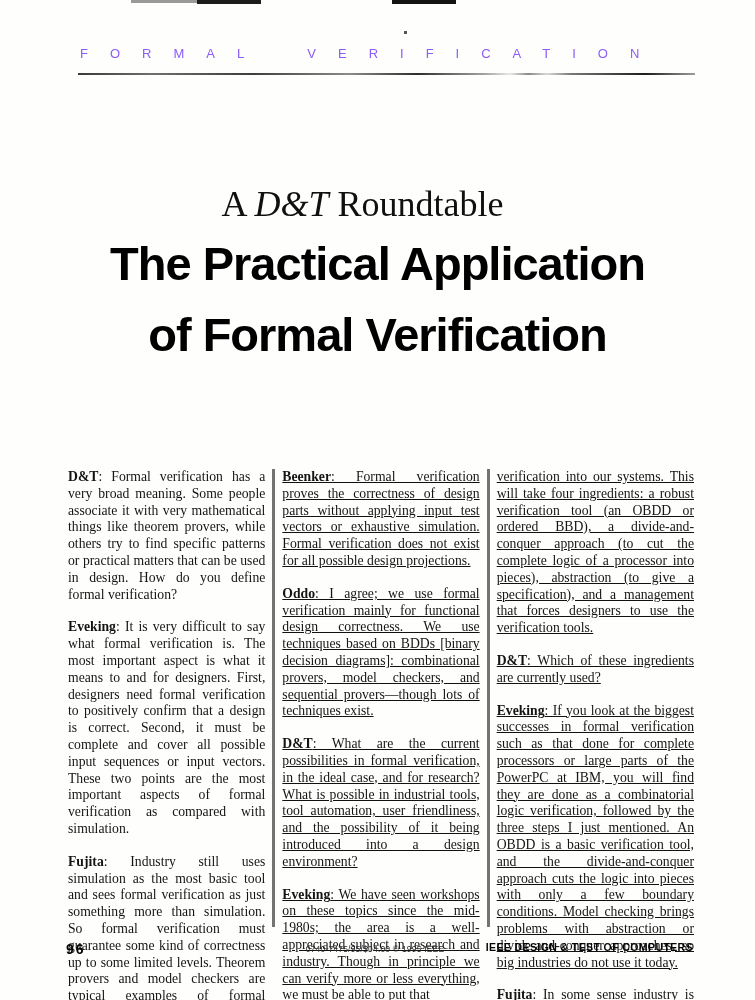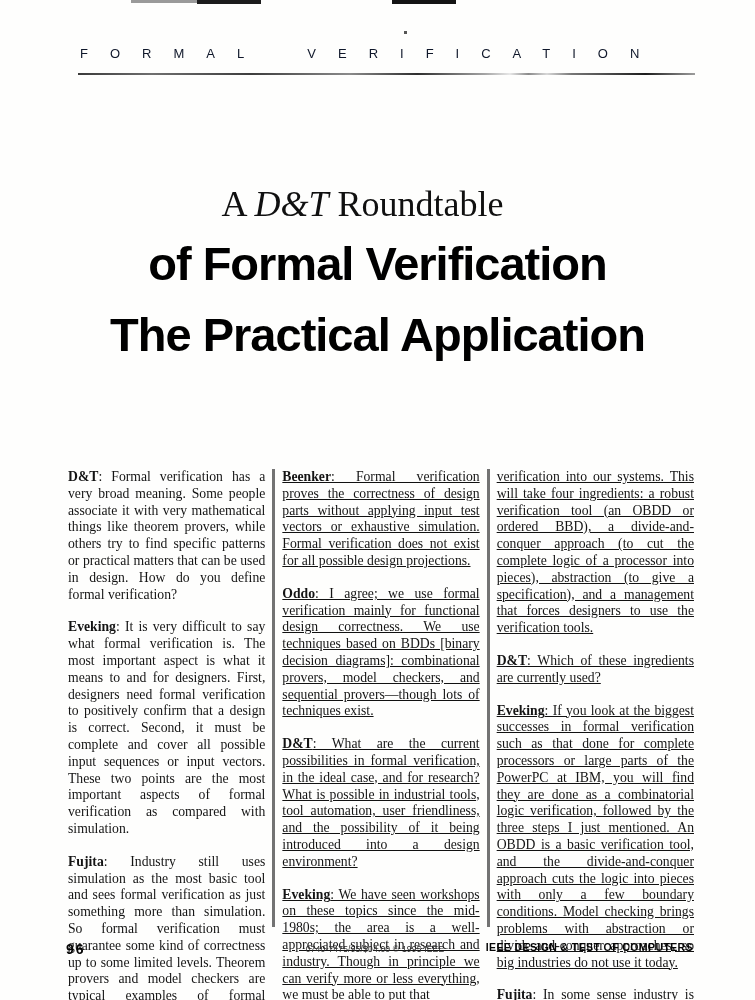--- a/index.html
+++ b/index.html
@@ -20,21 +20,21 @@
   .scan-bar.b3 { left: 392px; width: 64px; background: #141414; height: 4px; }
   .scan-dot { position: absolute; left: 404px; top: 31px; width: 3px; height: 3px; background: #555; }
 
   
   .section-head {
     position: absolute;
     top: 46px; left: 80px;
     font-family: "Liberation Sans", sans-serif;
     font-size: 13px;
     font-weight: 500;
-    color: #0f172a;
+    color: #8b5cf6;
     letter-spacing: 22px;
     word-spacing: 16px;
     white-space: nowrap;
   }
   .head-rule {
     position: absolute;
     top: 73px; left: 78px; right: 60px; height: 2px;
     background: linear-gradient(90deg,
       #3a3a3a 0%, #6f6f6f 12%, #3d3d3d 28%, #8b8b8b 44%,
       #2e2e2e 55%, #a5a5a5 66%, #e8e8e8 70%, #8a8a8a 73%,
@@ -128,22 +128,22 @@
   <div class="scan-dot"></div>
 
   <div class="section-head">FORMAL VERIFICATION</div>
   <div class="head-rule"></div>
 
   <div class="kicker">
     <span>A </span><span class="it">D&amp;T</span><span> Roundtable</span>
   </div>
 
   <div class="main-title">
+    <div>The Practical Application</div>
     <div>of Formal Verification</div>
-    <div>The Practical Application</div>
   </div>
 
   <div class="columns">
     <div class="col">
         <p class="para"><b>D&amp;T</b>: Formal verification has a very broad meaning. Some people associate it with very mathematical things like theorem provers, while others try to find specific patterns or practical matters that can be used in design. How do you define formal verification?</p>
         <p class="para"><b>Eveking</b>: It is very difficult to say what formal verification is. The most important aspect is what it means to and for designers. First, designers need formal verification to positively confirm that a design is correct. Second, it must be complete and cover all possible input sequences or input vectors. These two points are the most important aspects of formal verification as compared with simulation.</p>
         <p class="para"><b>Fujita</b>: Industry still uses simulation as the most basic tool and sees formal verification as just something more than simulation. So formal verification must guarantee some kind of correctness up to some limited levels. Theorem provers and model checkers are typical examples of formal verification, but they don’t cover every aspect of design correctness.</p>
       </div>
     <div class="col">
         <p class="para"><b>Beenker</b>: Formal verification proves the correctness of design parts without applying input test vectors or exhaustive simulation. Formal verification does not exist for all possible design projections.</p>

